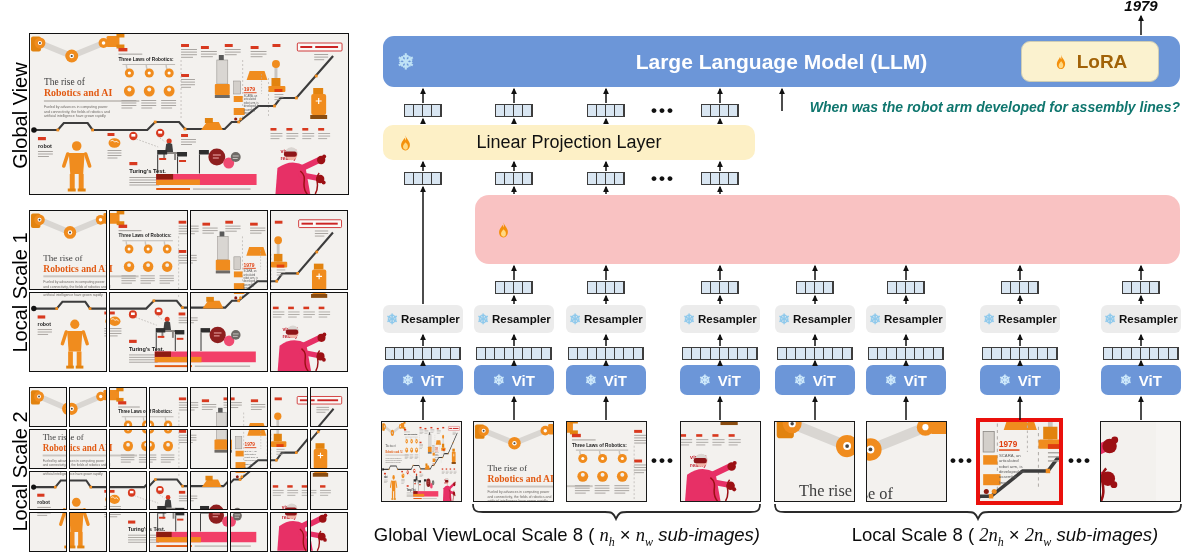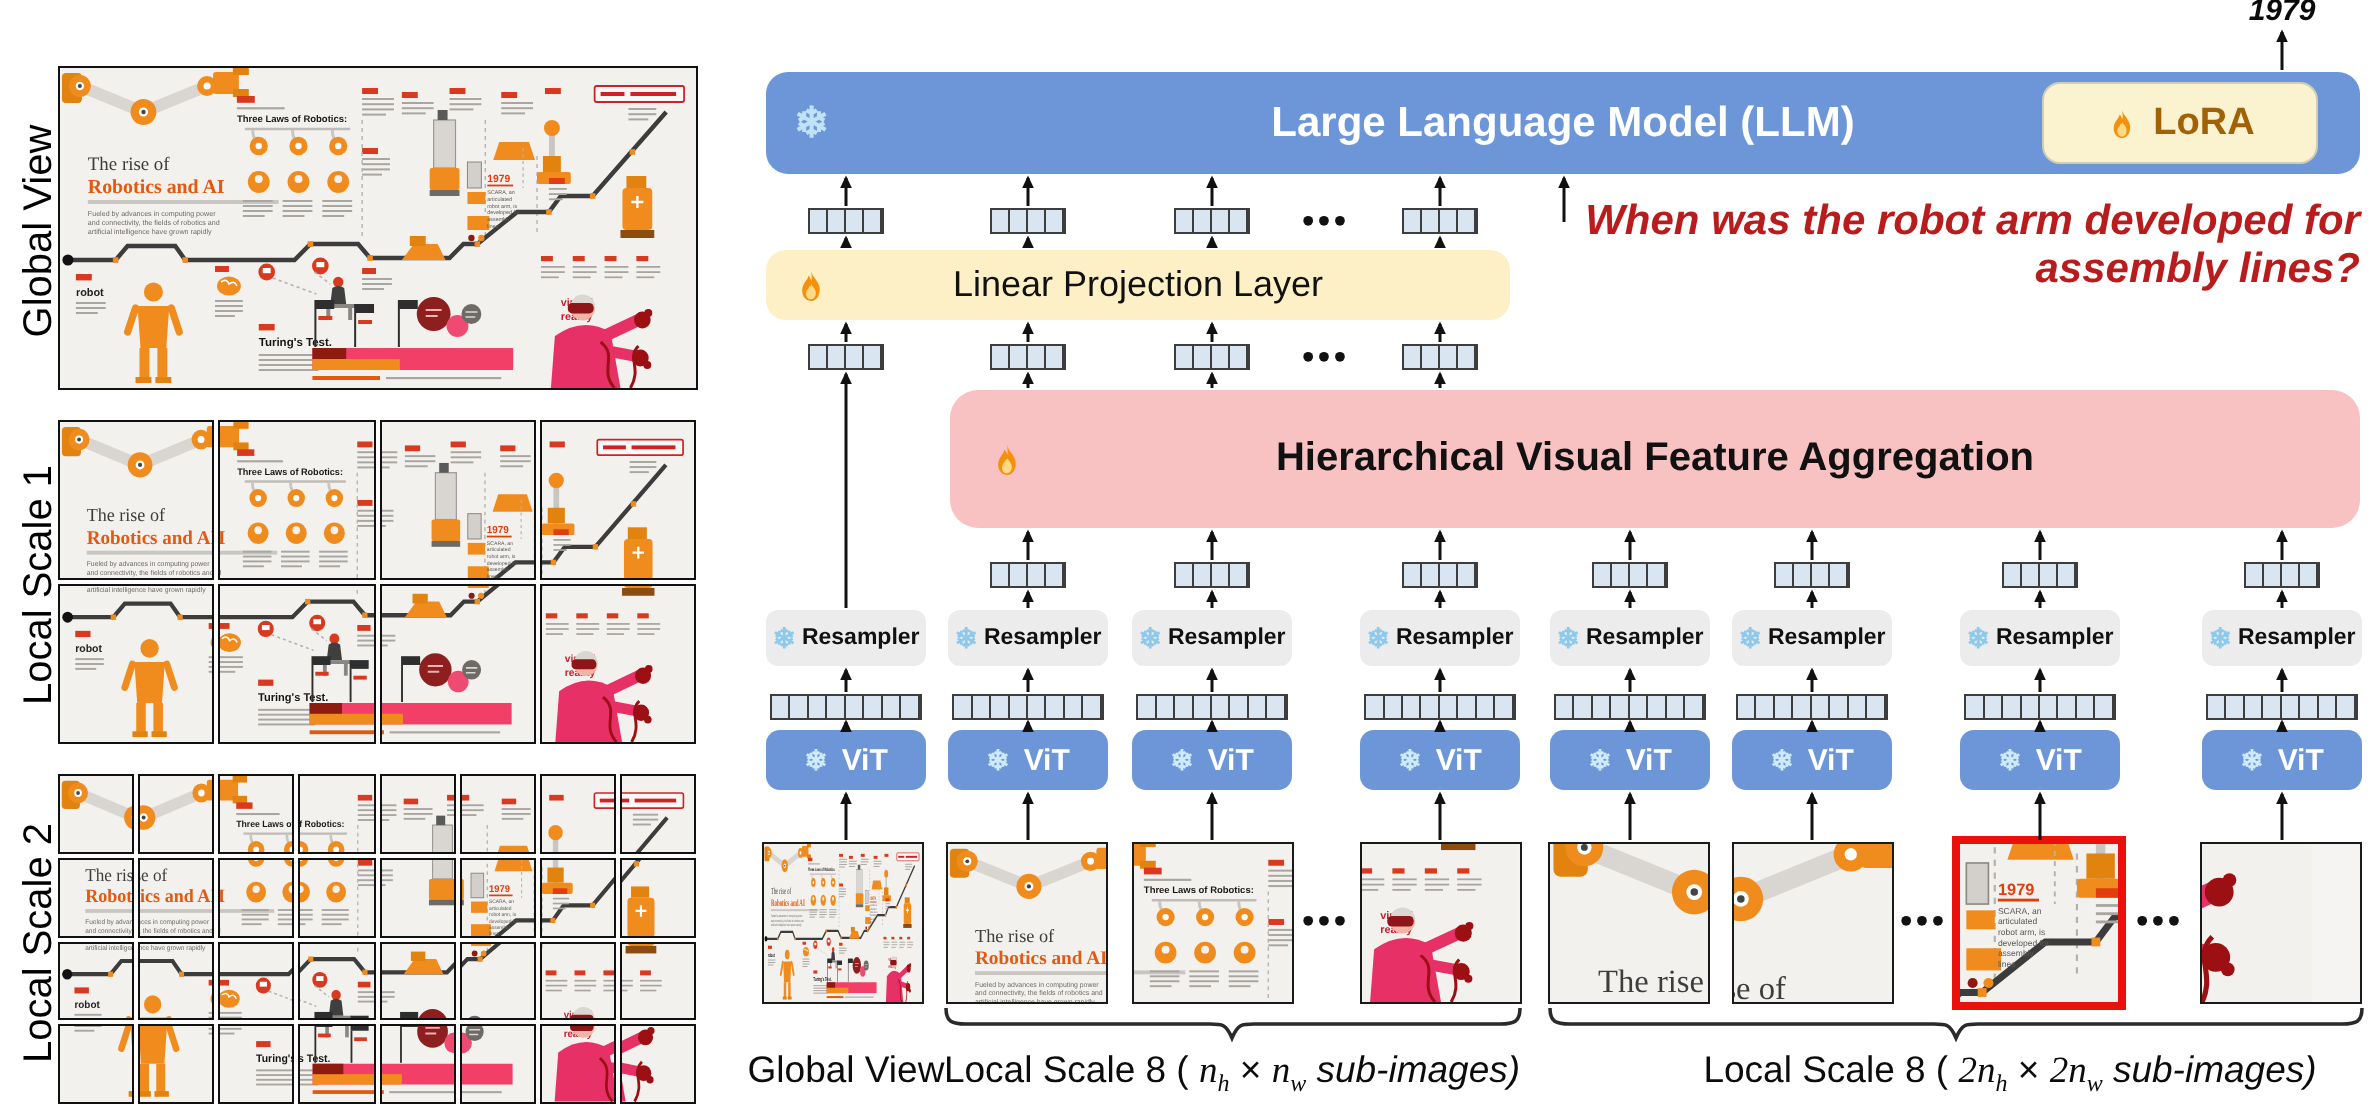--- a/index.html
+++ b/index.html
@@ -20,21 +20,21 @@
   .hvfa .flameL{left:20px}
   .res{width:80px;height:28px;background:#ececec;border-radius:6px;font-size:11.5px;font-weight:bold;gap:3px}
   .res .snow{color:#8ec9ec;font-size:14px}
   .vit{width:80px;height:30px;background:#6c96d8;border-radius:7px;color:#fff;font-size:15px;font-weight:bold;gap:7px}
   .vit .snow{color:#cfeafb;font-size:14px}
   .strip{position:absolute;height:13px;background:#d9e6f2;border:1px solid #3d3d3d;box-sizing:border-box}
   .s4{width:38px;background-image:repeating-linear-gradient(90deg,transparent 0,transparent 8px,#3d3d3d 8px,#3d3d3d 9px)}
   .s8{width:76px;background-image:repeating-linear-gradient(90deg,transparent 0,transparent 8.25px,#3d3d3d 8.25px,#3d3d3d 9.25px)}
   .dots{position:absolute;font-weight:bold;font-size:17px;letter-spacing:2px;color:#111;width:40px;text-align:center}
   .question{position:absolute;left:760px;top:99px;width:420px;text-align:right;
-            font-style:italic;font-weight:bold;font-size:21px;color:#b91c1c}
+            font-style:italic;font-weight:bold;font-size:14px;color:#0f766e}
   .answer{position:absolute;left:1101px;top:-3px;width:80px;text-align:center;
           font-style:italic;font-weight:bold;font-size:15px;color:#0a0a0a}
   .thumb{position:absolute;top:421px;width:81px;height:81px;border:1.5px solid #1a1a1a;
          box-sizing:border-box;background:#f6f4f2;overflow:hidden}
   .thumb svg,.cell svg,.panel1 svg{display:block;width:100%;height:100%}
   .thumb.hl{border:4px solid #ea100c;width:87px;height:87px;top:418px}
   .panel1{position:absolute;left:29px;top:33px;width:320px;height:162px;border:1.5px solid #111;
           box-sizing:border-box;background:#f3f1ee;overflow:hidden}
   .grid{position:absolute;display:grid}
   .grid2{left:29px;top:210px;width:319px;height:162px;grid-template-columns:repeat(4,1fr);
@@ -533,21 +533,20 @@
   <svg class="flame flameL">
       <use href="#flame"></use>
     </svg>
   <span>Linear Projection Layer</span>
 </div>
 
 <div class="box hvfa">
   <svg class="flame flameL">
       <use href="#flame"></use>
     </svg>
-  <span>Hierarchical Visual Feature Aggregation</span>
 </div>
 
 <div id="cols">
     <div class="box res" style="left:383px;top:305px">
      <span class="snow">❄</span>
      <span>Resampler</span>
     </div>
     <div class="box vit" style="left:383px;top:365px">
      <span class="snow">❄</span>
      <span>ViT</span>

